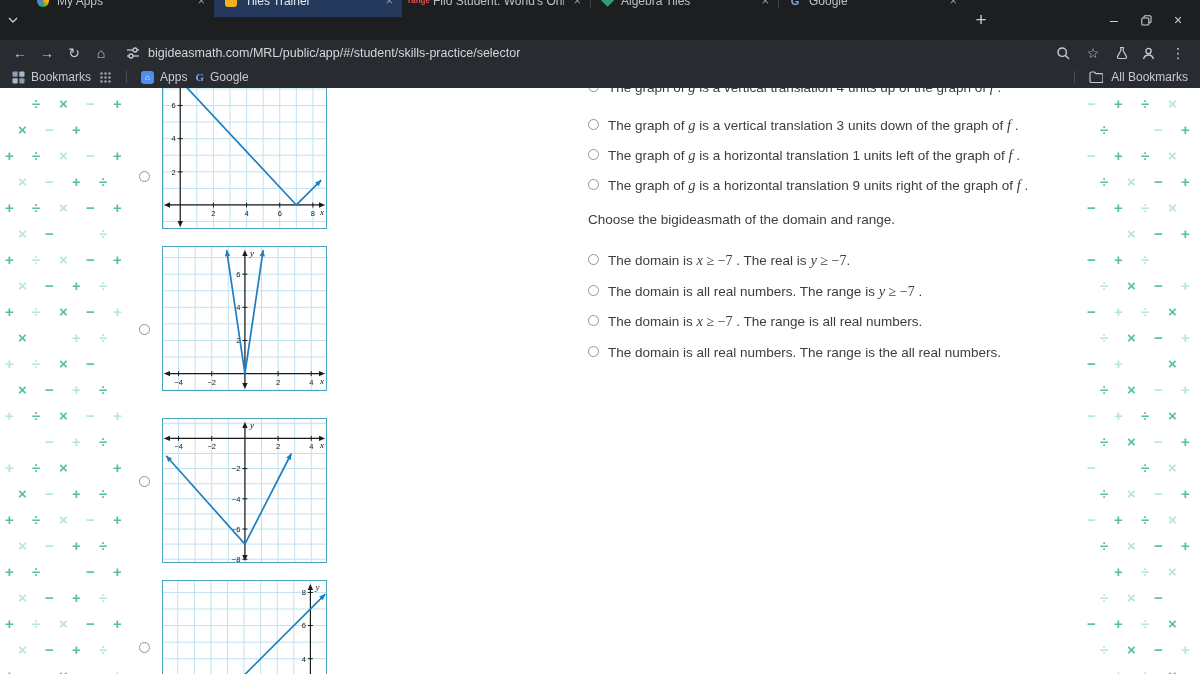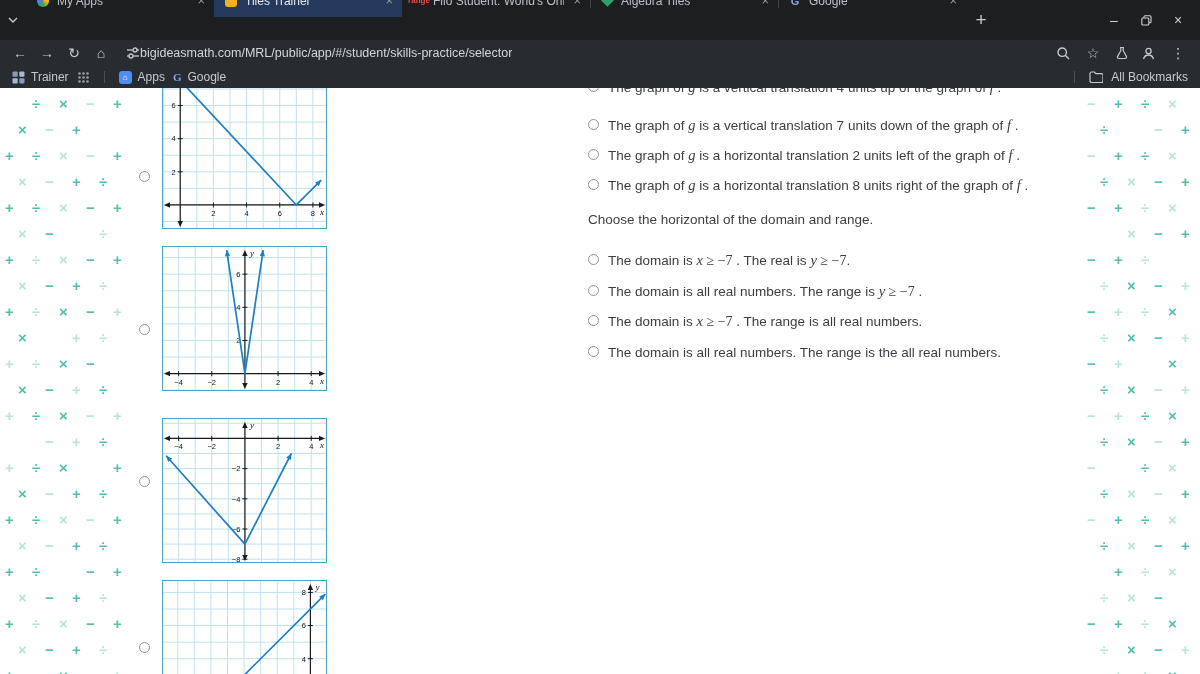--- a/index.html
+++ b/index.html
@@ -20,21 +20,21 @@
   .ttl{flex:1;font-size:12px;color:#bcc1c7;white-space:nowrap;overflow:hidden;}
   .tab.active .ttl{color:#e7eaee;}
   .tclose{font-size:13px;color:#9aa0a6;flex:0 0 auto;padding:0 2px;}
   .newtab{width:30px;height:40px;display:flex;align-items:center;justify-content:center;color:#c3c8cd;font-size:19px;}
   .winctl{margin-left:auto;display:flex;align-items:center;height:40px;padding-right:6px;}
   .winctl>span{width:32px;display:flex;align-items:center;justify-content:center;color:#cdd1d5;font-size:14px;}
 
   
   .navbar{position:absolute;top:40px;left:0;right:0;height:26px;background:#282b2f;display:flex;align-items:center;padding:0 10px;gap:7px;}
   .nico{color:#c6cad0;font-size:14px;width:20px;text-align:center;flex:0 0 auto;line-height:1;}
-  .urlwrap{display:flex;margin-left:8px;flex:1;min-width:0;}
+  .urlwrap{display:flex;gap:8px;margin-left:8px;flex:1;min-width:0;}
   .url{font-size:12.5px;color:#d3d7dc;white-space:nowrap;overflow:hidden;}
   .nav-right{display:flex;align-items:center;gap:12px;margin-left:auto;padding-right:2px;}
 
   
   .bookbar{position:absolute;top:66px;left:0;right:0;height:22px;background:#282b2f;display:flex;align-items:center;padding:0 12px;font-size:12px;color:#c6cad0;gap:8px;}
   .bm{display:flex;align-items:center;gap:6px;}
   .bdiv{width:1px;height:12px;background:#4b5055;margin:0 6px;}
   .bmfav{width:13px;height:13px;border-radius:3px;display:flex;align-items:center;justify-content:center;}
   .home-sq{background:#4f8df5;color:#fff;font-size:8px;}
   .gletter{color:#7ba4f0;font-weight:bold;font-size:11px;font-family:"Liberation Serif",serif;}
@@ -150,21 +150,21 @@
   </div>
 
   <div class="bookbar">
     <span class="bm">
       <svg width="13" height="13" viewBox="0 0 13 13" fill="#8a9bb3">
           <rect x="0.5" y="0.5" width="5.2" height="5.2" rx="1"></rect>
           <rect x="7.3" y="0.5" width="5.2" height="5.2" rx="1" fill="#aab8c9"></rect>
           <rect x="0.5" y="7.3" width="5.2" height="5.2" rx="1" fill="#aab8c9"></rect>
           <rect x="7.3" y="7.3" width="5.2" height="5.2" rx="1"></rect>
         </svg>
-      <span>Trainer</span>
+      <span>Bookmarks</span>
     </span>
     <svg width="13" height="13" viewBox="0 0 13 13" fill="#9aa0a6">
         <circle cx="2.5" cy="2.5" r="1.3"></circle>
         <circle cx="6.5" cy="2.5" r="1.3"></circle>
         <circle cx="10.5" cy="2.5" r="1.3"></circle>
         <circle cx="2.5" cy="6.5" r="1.3"></circle>
         <circle cx="6.5" cy="6.5" r="1.3"></circle>
         <circle cx="10.5" cy="6.5" r="1.3"></circle>
         <circle cx="2.5" cy="10.5" r="1.3"></circle>
         <circle cx="6.5" cy="10.5" r="1.3"></circle>
@@ -585,32 +585,32 @@
       </div>
     <span class="g-radio" style="top:554px"></span>
 
     <div class="right-col">
       <div class="row" style="top:-9px">
         <span class="radio"></span>
         <span class="rtxt"><span>The graph of </span><span class="mvar">g</span><span> is a vertical translation 4 units up of the graph of </span><span class="mvar">f</span><span> .</span></span>
       </div>
       <div class="row" style="top:29px">
         <span class="radio"></span>
-        <span class="rtxt"><span>The graph of </span><span class="mvar">g</span><span> is a vertical translation 7 units down of the graph of </span><span class="mvar">f</span><span> .</span></span>
+        <span class="rtxt"><span>The graph of </span><span class="mvar">g</span><span> is a vertical translation 3 units down of the graph of </span><span class="mvar">f</span><span> .</span></span>
       </div>
       <div class="row" style="top:59px">
         <span class="radio"></span>
-        <span class="rtxt"><span>The graph of </span><span class="mvar">g</span><span> is a horizontal translation 2 units left of the graph of </span><span class="mvar">f</span><span> .</span></span>
+        <span class="rtxt"><span>The graph of </span><span class="mvar">g</span><span> is a horizontal translation 1 units left of the graph of </span><span class="mvar">f</span><span> .</span></span>
       </div>
       <div class="row" style="top:89px">
         <span class="radio"></span>
-        <span class="rtxt"><span>The graph of </span><span class="mvar">g</span><span> is a horizontal translation 8 units right of the graph of </span><span class="mvar">f</span><span> .</span></span>
+        <span class="rtxt"><span>The graph of </span><span class="mvar">g</span><span> is a horizontal translation 9 units right of the graph of </span><span class="mvar">f</span><span> .</span></span>
       </div>
       <div class="row" style="top:123px">
-        <span class="rtxt">Choose the horizontal of the domain and range.</span>
+        <span class="rtxt">Choose the bigideasmath of the domain and range.</span>
       </div>
       <div class="row" style="top:164px">
         <span class="radio"></span>
         <span class="rtxt"><span>The domain is </span><span class="mvar">x</span><span class="mser"> ≥ −7</span><span> . The real is </span><span class="mvar">y</span><span class="mser"> ≥ −7</span><span>.</span></span>
       </div>
       <div class="row" style="top:195px">
         <span class="radio"></span>
         <span class="rtxt"><span>The domain is all real numbers. The range is </span><span class="mvar">y</span><span class="mser"> ≥ −7</span><span> .</span></span>
       </div>
       <div class="row" style="top:225px">

